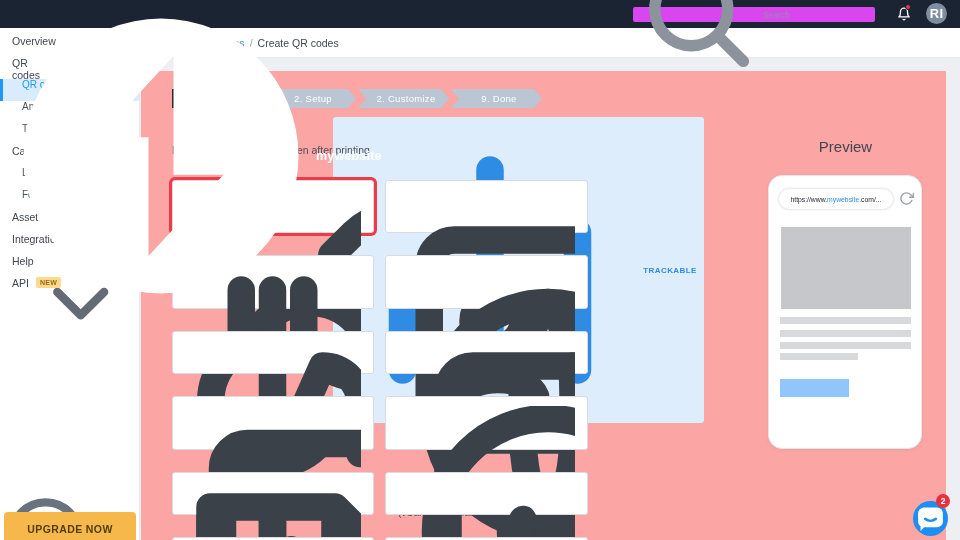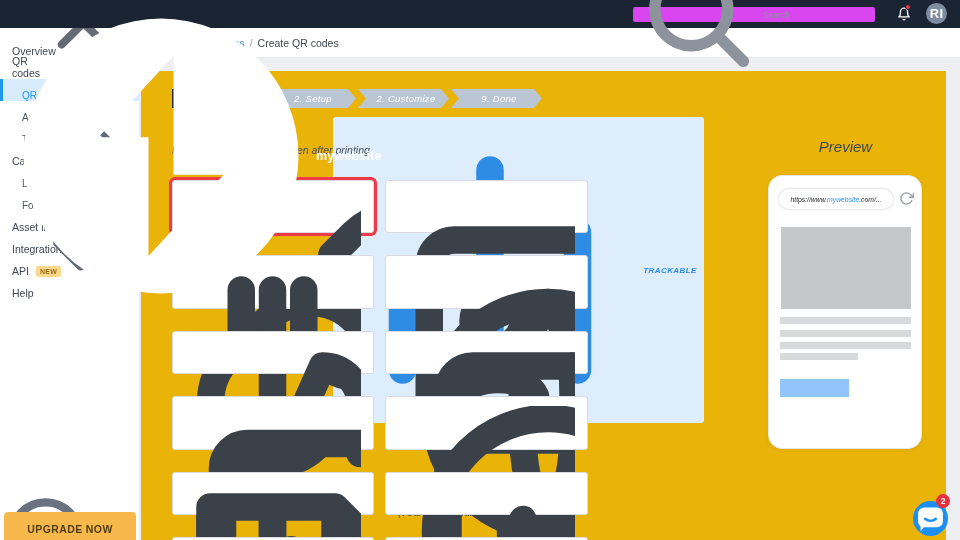--- a/index.html
+++ b/index.html
@@ -15,38 +15,38 @@
   .search-wrap svg { width:8px; height:8px; color:#8d939c; flex:0 0 auto; }
   .search-wrap input { flex:1; border:none; outline:none; background:transparent; font-size:8.5px; color:#333; font-family:inherit; }
   .search-wrap input::placeholder { color:#8d939c; }
   .bell { position:absolute; left:897px; top:6px; width:14px; height:16px; color:#fff; cursor:pointer; }
   .bell-dot { position:absolute; left:905px; top:4px; width:6px; height:6px; border-radius:50%; background:#e8374a; border:1px solid #1b2432; }
   .avatar { position:absolute; left:926px; top:3px; width:21px; height:21px; border-radius:50%; background:#7e8da1; color:#fff; font-size:13px; font-weight:bold; display:flex; align-items:center; justify-content:center; cursor:pointer; letter-spacing:.3px; }
 
   
   .sidebar { position:absolute; left:0; top:28px; width:140px; height:512px; background:#fff; border-right:1px solid #e8eaed; z-index:20; }
   .sidebar-list { padding-top:7px; }
-  .sidebar-item { height:22px; display:flex; align-items:flex-end; padding:0 12px; font-size:10.5px; color:#3f4650; cursor:pointer; }
+  .sidebar-item { height:22px; display:flex; align-items:flex-start; padding:0 12px; font-size:10.5px; color:#3f4650; cursor:pointer; }
   .sidebar-item.level2 { padding-left:22px; font-size:10px; color:#4c545d; }
   .sidebar-item.active { background:#d9ecfe; color:var(--accent,#2196f3); box-shadow:inset 3px 0 0 var(--accent,#2196f3); }
   .caret { margin-left:auto; color:#646b74; }
   .caret svg { width:10px; height:10px; }
   .new-badge { margin-left:7px; background:#fbd98f; color:#9c6a10; font-size:7px; font-weight:bold; padding:2px 4px; border-radius:2px; letter-spacing:.3px; }
   .trial { position:absolute; left:0; width:100%; top:463px; display:flex; justify-content:center; align-items:center; gap:4px; font-size:10px; color:#6a7280; }
   .trial svg { width:10px; height:10px; }
   .upgrade-btn { position:absolute; left:4px; top:484px; width:132px; height:34px; background:var(--upgrade,#f7b84b); border:none; border-radius:4px; font-family:inherit; font-weight:bold; font-size:10.5px; color:#4f3d10; letter-spacing:.4px; cursor:pointer; }
 
   
   .content { position:absolute; left:140px; top:28px; width:820px; height:512px; }
   .breadcrumb-row { position:absolute; left:0; top:0; width:100%; height:30px; background:#fff; border-bottom:1px solid #e6e8eb; display:flex; align-items:center; padding-left:17px; font-size:10.5px; }
   .crumb-link { color:#4a96dd; cursor:pointer; }
   .crumb-sep { color:#9aa2ab; margin:0 5px; }
   .crumb-current { color:#40474f; }
 
-  .main-panel { position:absolute; left:1px; top:43px; width:805px; height:469px; background:#eab308; overflow:hidden;font-style:italic; }
+  .main-panel { position:absolute; left:1px; top:43px; width:805px; height:469px; background:#fca5a5; overflow:hidden; }
 
   .stepper { position:absolute; left:31px; top:18px; display:flex; gap:2px; }
   .step { width:91px; height:19px; background:var(--step-inactive,#bac6d3); color:#fff; font-size:9.5px; letter-spacing:.3px; display:flex; align-items:center; justify-content:center; padding-left:5px; cursor:pointer;
           clip-path:polygon(0 0, calc(100% - 8px) 0, 100% 50%, calc(100% - 8px) 100%, 0 100%, 8px 50%); }
   .step.active { background:var(--step-active,#222b39); padding-left:0;
           clip-path:polygon(0 0, calc(100% - 8px) 0, 100% 50%, calc(100% - 8px) 100%, 0 100%); }
 
   .page-title-row { position:absolute; left:31px; top:46px; display:flex; align-items:center; gap:10px; }
   .page-title { font-size:17px; font-weight:bold; color:#393f47; letter-spacing:.2px; }
   .trackable-badge { background:#ddedfc; color:#2e8ce4; font-size:8px; font-weight:bold; letter-spacing:.4px; padding:3px 7px; border-radius:3px; display:flex; align-items:center; gap:3px; }
@@ -146,30 +146,30 @@
       <div class="sidebar-item level2">
         <span>Forms</span>
       </div>
       <div class="sidebar-item">
         <span>Asset library</span>
       </div>
       <div class="sidebar-item">
         <span>Integrations</span>
       </div>
       <div class="sidebar-item">
-        <span>API</span>
-        <span class="new-badge">NEW</span>
-      </div>
-      <div class="sidebar-item">
         <span>Help</span>
         <span class="caret">
           <svg viewBox="0 0 24 24" fill="none" stroke="currentColor" stroke-width="2.2" stroke-linecap="round" stroke-linejoin="round" style="width:100%;height:100%">
             <polyline points="6 9.5 12 15.5 18 9.5"></polyline>
           </svg>
         </span>
+      </div>
+      <div class="sidebar-item">
+        <span>API</span>
+        <span class="new-badge">NEW</span>
       </div>
     </div>
   <div class="trial">
     <span>
         <svg viewBox="0 0 24 24" fill="none" stroke="currentColor" stroke-width="2.2" stroke-linecap="round" stroke-linejoin="round" style="width:100%;height:100%">
           <circle cx="12" cy="12" r="9"></circle>
           <polyline points="12 7 12 12 15.5 14"></polyline>
         </svg>
       </span>
     <span>9 days remaining</span>

